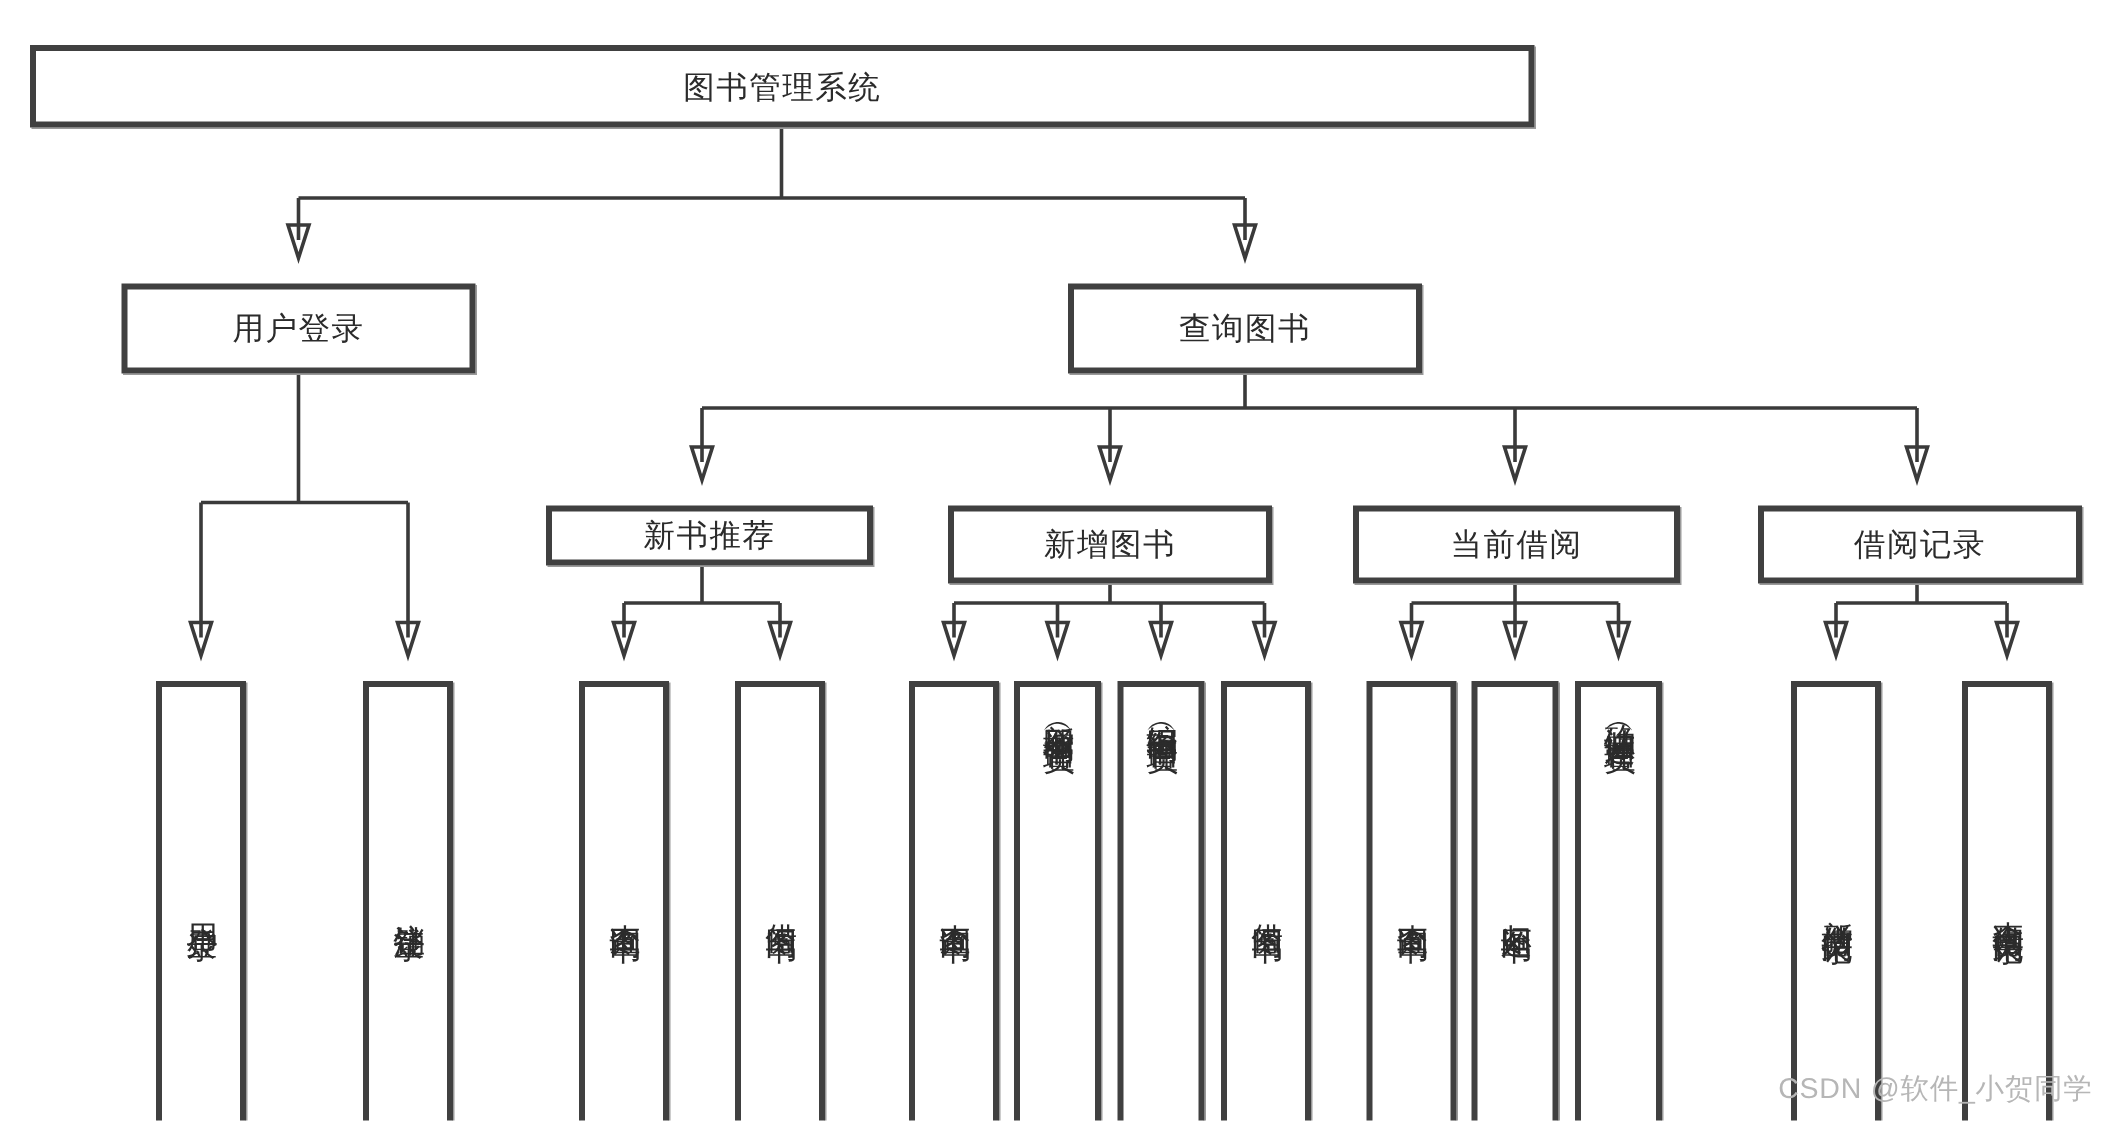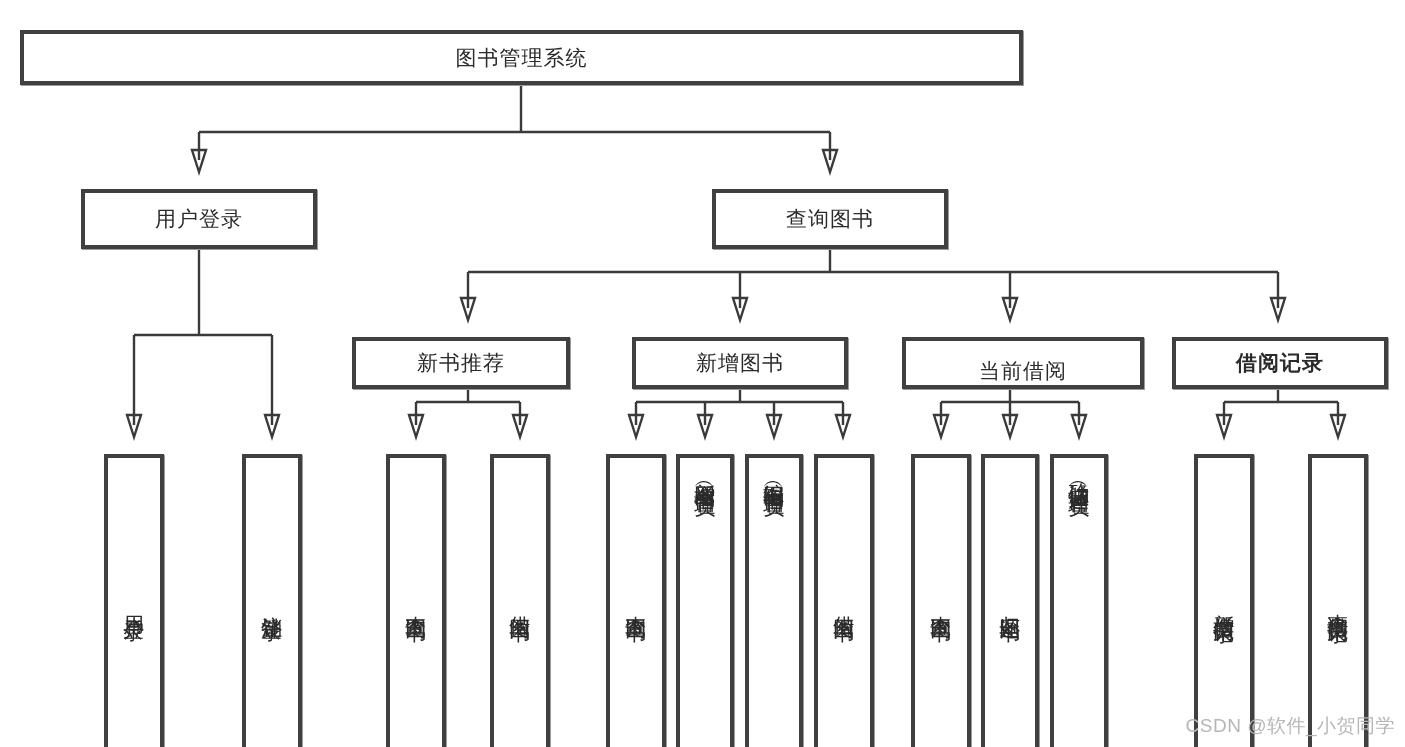--- a/index.html
+++ b/index.html
@@ -150,30 +150,30 @@
     <span>图书管理系统</span>
   </div>
 
   <div class="node horiz" style="left:81px; top:172px; width:236px; height:60px;">
     <span>用户登录</span>
   </div>
   <div class="node horiz" style="left:712px; top:172px; width:236px; height:60px;">
     <span>查询图书</span>
   </div>
 
-  <div class="node horiz" style="left:352px; top:320px; width:218px; height:52px;">
+  <div class="node horiz" style="left:364px; top:320px; width:218px; height:40px;">
     <span>新书推荐</span>
   </div>
   <div class="node horiz" style="left:632px; top:320px; width:216px; height:52px;">
     <span>新增图书</span>
   </div>
-  <div class="node horiz" style="left:902px; top:320px; width:242px; height:52px;align-items:flex-end;">
+  <div class="node horiz" style="left:902px; top:320px; width:218px; height:52px;">
     <span>当前借阅</span>
   </div>
-  <div class="node horiz" style="left:1172px; top:320px; width:216px; height:52px;font-weight:bold;">
+  <div class="node horiz" style="left:1172px; top:320px; width:216px; height:52px;">
     <span>借阅记录</span>
   </div>
 
   <div class="node vert tall" style="left:104px; top:437px; width:60px; height:298px;">
     <span>用户登录</span>
   </div>
   <div class="node vert tall" style="left:242px; top:437px; width:60px; height:298px;">
     <span>注销登录</span>
   </div>
 

